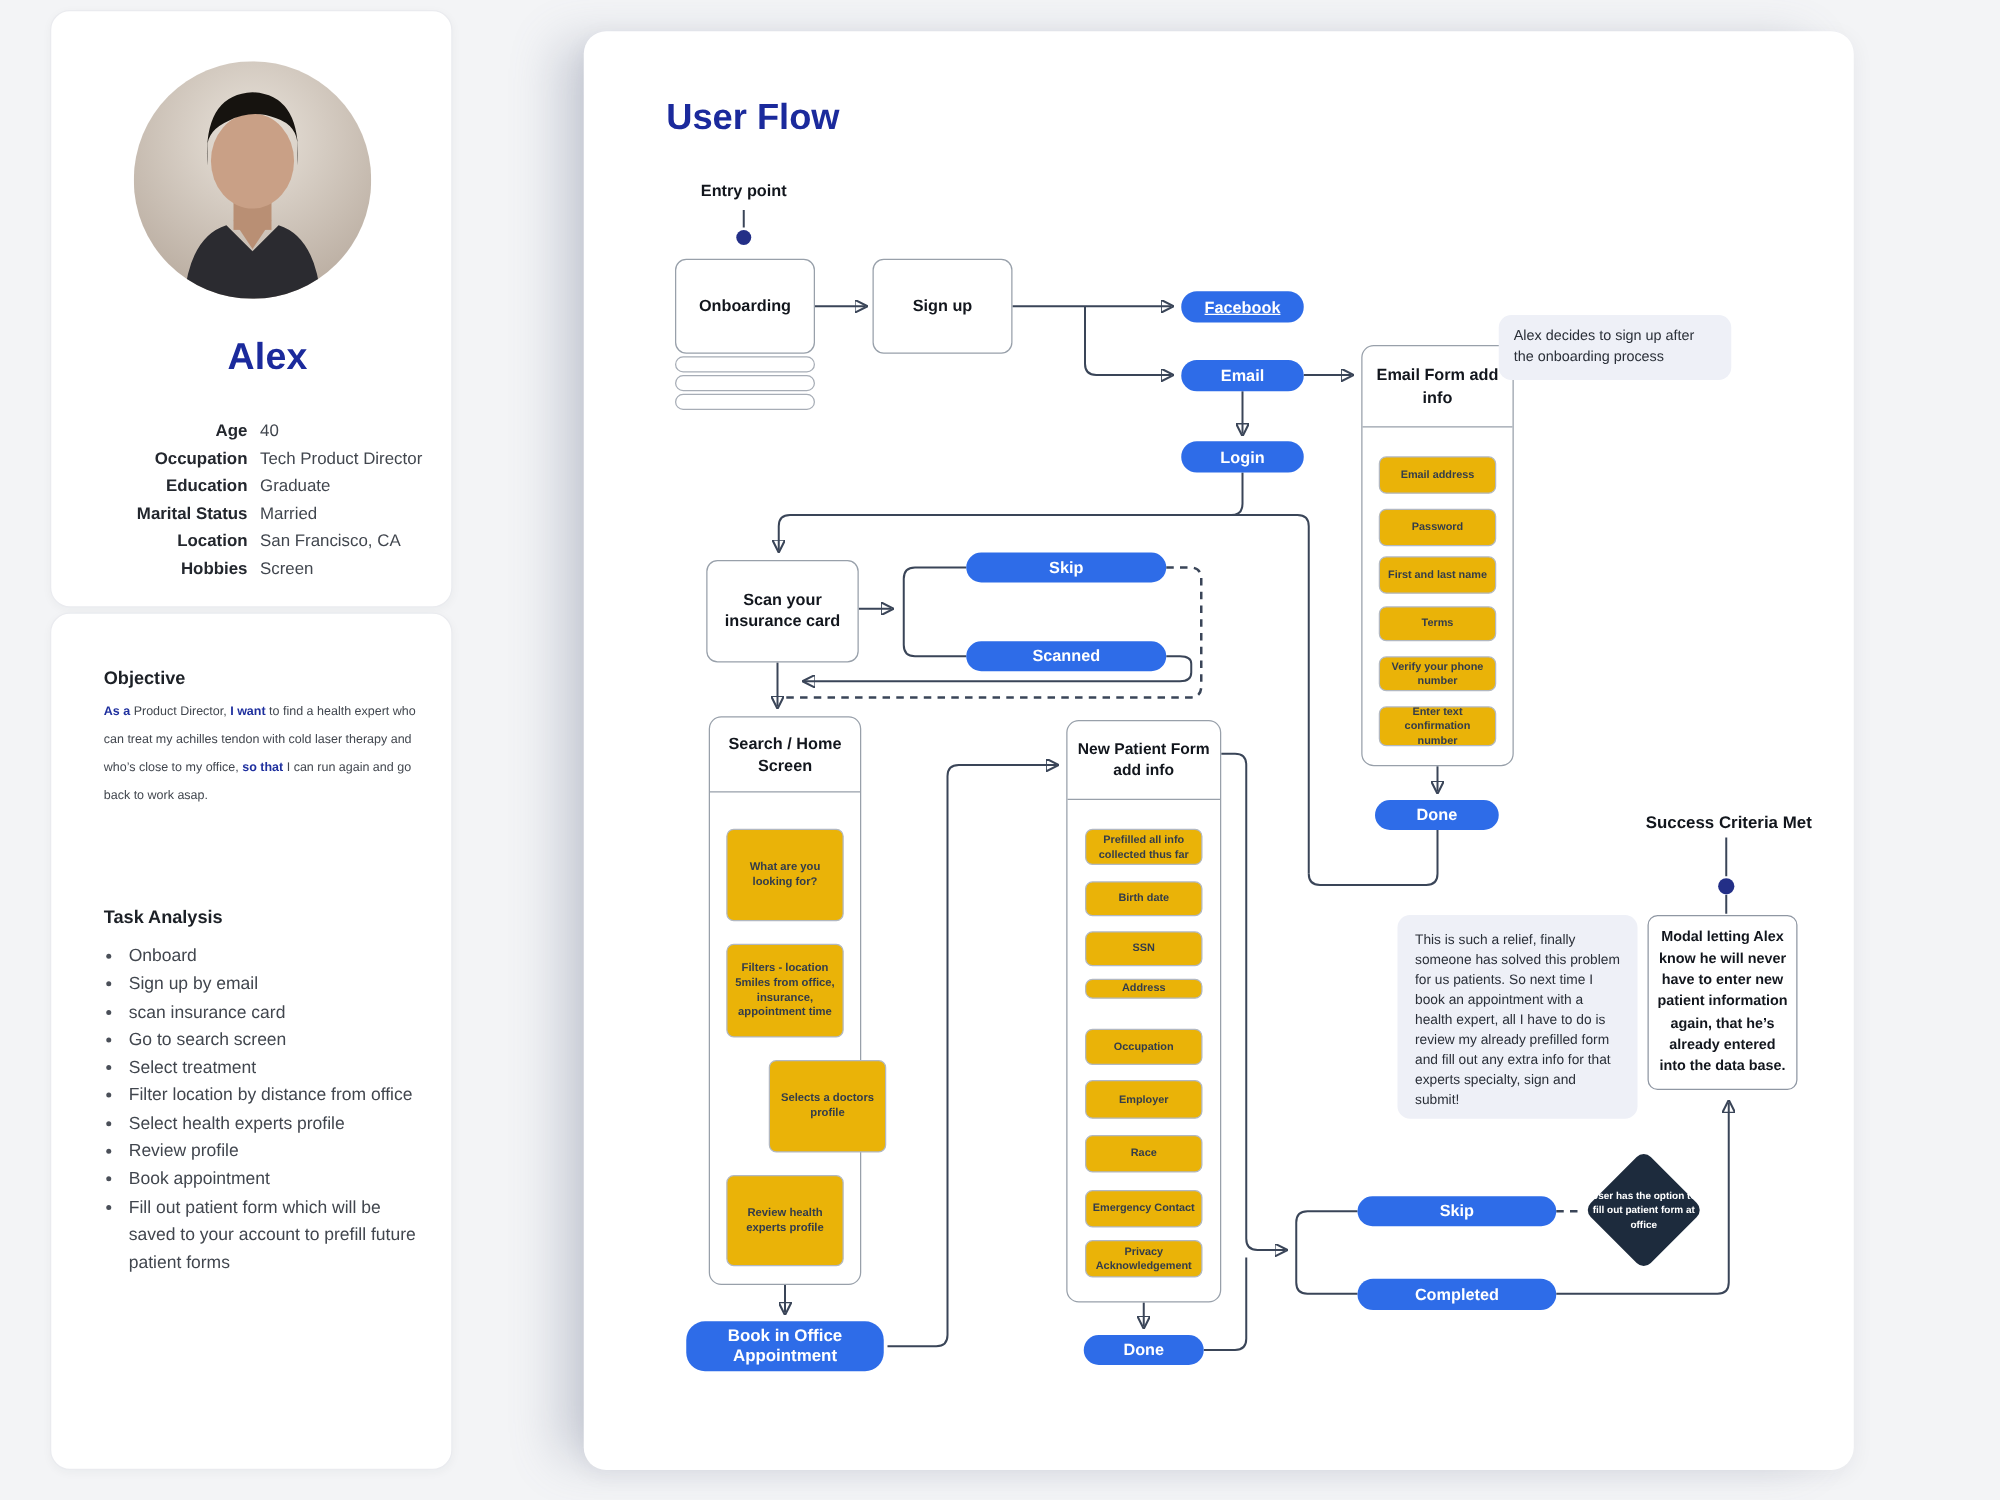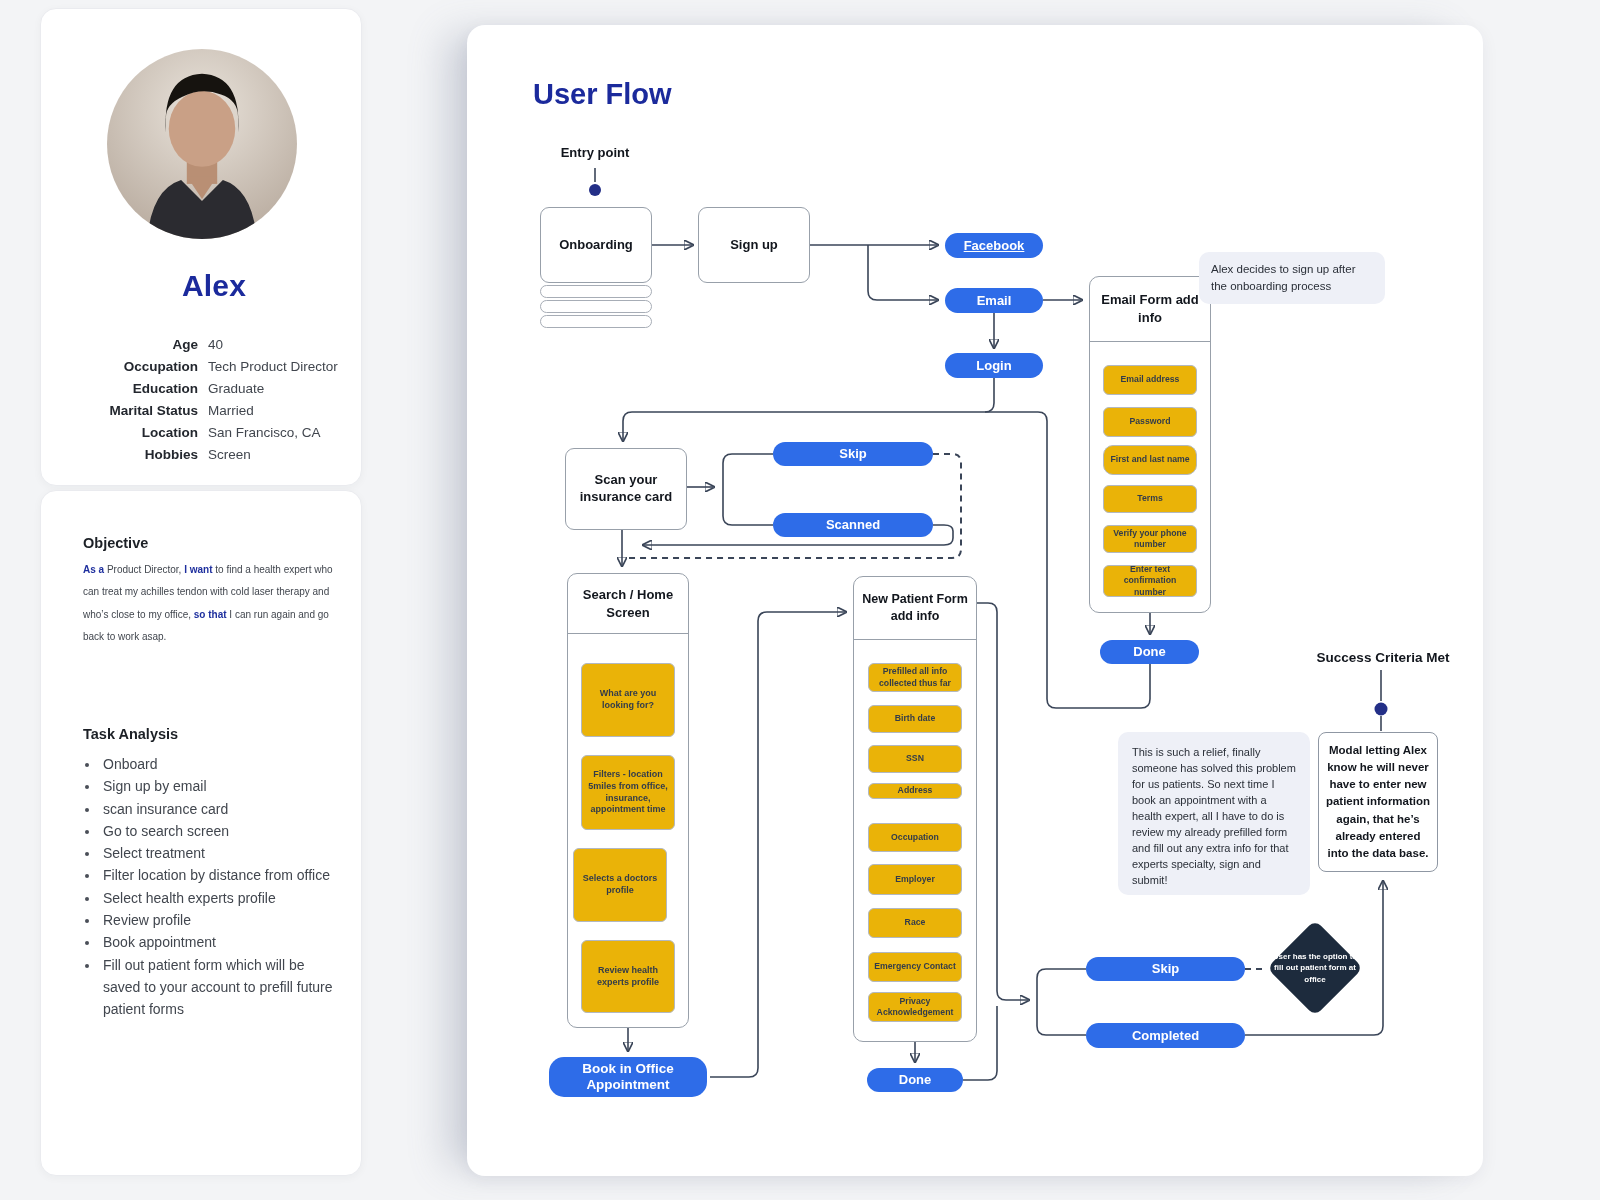--- a/index.html
+++ b/index.html
@@ -211,38 +211,38 @@
   <div class="abs node" style="left:698px; top:207px; width:112px; height:76px;">Sign up</div>
   <div class="abs pill" style="left:945px; top:233px; width:98px; height:25px;text-decoration:underline;">Facebook</div>
   <div class="abs pill" style="left:945px; top:288px; width:98px; height:25px;">Email</div>
   <div class="abs pill" style="left:945px; top:353px; width:98px; height:25px;">Login</div>
 
   <div class="abs col" style="left:1089px; top:276px; width:122px; height:337px;">
     <div class="col-head" style="height:65px; font-size:13px;">Email Form add info</div>
   </div>
   <div class="abs field" style="left:1103px; top:365px; width:94px; height:30px;">Email address</div>
   <div class="abs field" style="left:1103px; top:407px; width:94px; height:30px;">Password</div>
-  <div class="abs field" style="left:1103px; top:445px; width:94px; height:30px;border-radius:10px;">First and last name</div>
+  <div class="abs field" style="left:1103px; top:445px; width:94px; height:30px;">First and last name</div>
   <div class="abs field" style="left:1103px; top:485px; width:94px; height:28px;">Terms</div>
   <div class="abs field" style="left:1103px; top:525px; width:94px; height:28px;">Verify your phone number</div>
   <div class="abs field" style="left:1103px; top:565px; width:94px; height:32px;">Enter text confirmation number</div>
   <div class="abs pill" style="left:1100px; top:640px; width:99px; height:24px;">Done</div>
 
   <div class="abs bubble" style="left:1199px; top:252px; width:186px; height:52px; padding:9px 12px;">Alex decides to sign up after the onboarding process</div>
 
   <div class="abs node" style="left:565px; top:448px; width:122px; height:82px;">Scan your insurance card</div>
   <div class="abs pill" style="left:773px; top:442px; width:160px; height:24px;">Skip</div>
   <div class="abs pill" style="left:773px; top:513px; width:160px; height:24px;">Scanned</div>
 
   <div class="abs col" style="left:567px; top:573px; width:122px; height:455px;">
     <div class="col-head" style="height:60px; font-size:13px;">Search / Home Screen</div>
   </div>
   <div class="abs field" style="left:581px; top:663px; width:94px; height:74px; font-size:9px;">What are you looking for?</div>
   <div class="abs field" style="left:581px; top:755px; width:94px; height:75px; font-size:9px;">Filters - location 5miles from office, insurance, appointment time</div>
-  <div class="abs field" style="left:573px; top:848px; width:94px; height:74px; font-size:9px;">Selects a doctors profile</div>
+  <div class="abs field" style="left:615px; top:848px; width:94px; height:74px; font-size:9px;">Selects a doctors profile</div>
   <div class="abs field" style="left:581px; top:940px; width:94px; height:73px; font-size:9px;">Review health experts profile</div>
   <div class="abs pill big" style="left:549px; top:1057px; width:158px; height:40px; padding:0 14px;">Book in Office Appointment</div>
 
   <div class="abs col" style="left:853px; top:576px; width:124px; height:466px;">
     <div class="col-head" style="height:63px; font-size:12.5px;">New Patient Form add info</div>
   </div>
   <div class="abs field" style="left:868px; top:663px; width:94px; height:29px;">Prefilled all info collected thus far</div>
   <div class="abs field" style="left:868px; top:705px; width:94px; height:28px;">Birth date</div>
   <div class="abs field" style="left:868px; top:745px; width:94px; height:28px;">SSN</div>
   <div class="abs field" style="left:868px; top:783px; width:94px; height:16px;">Address</div>

